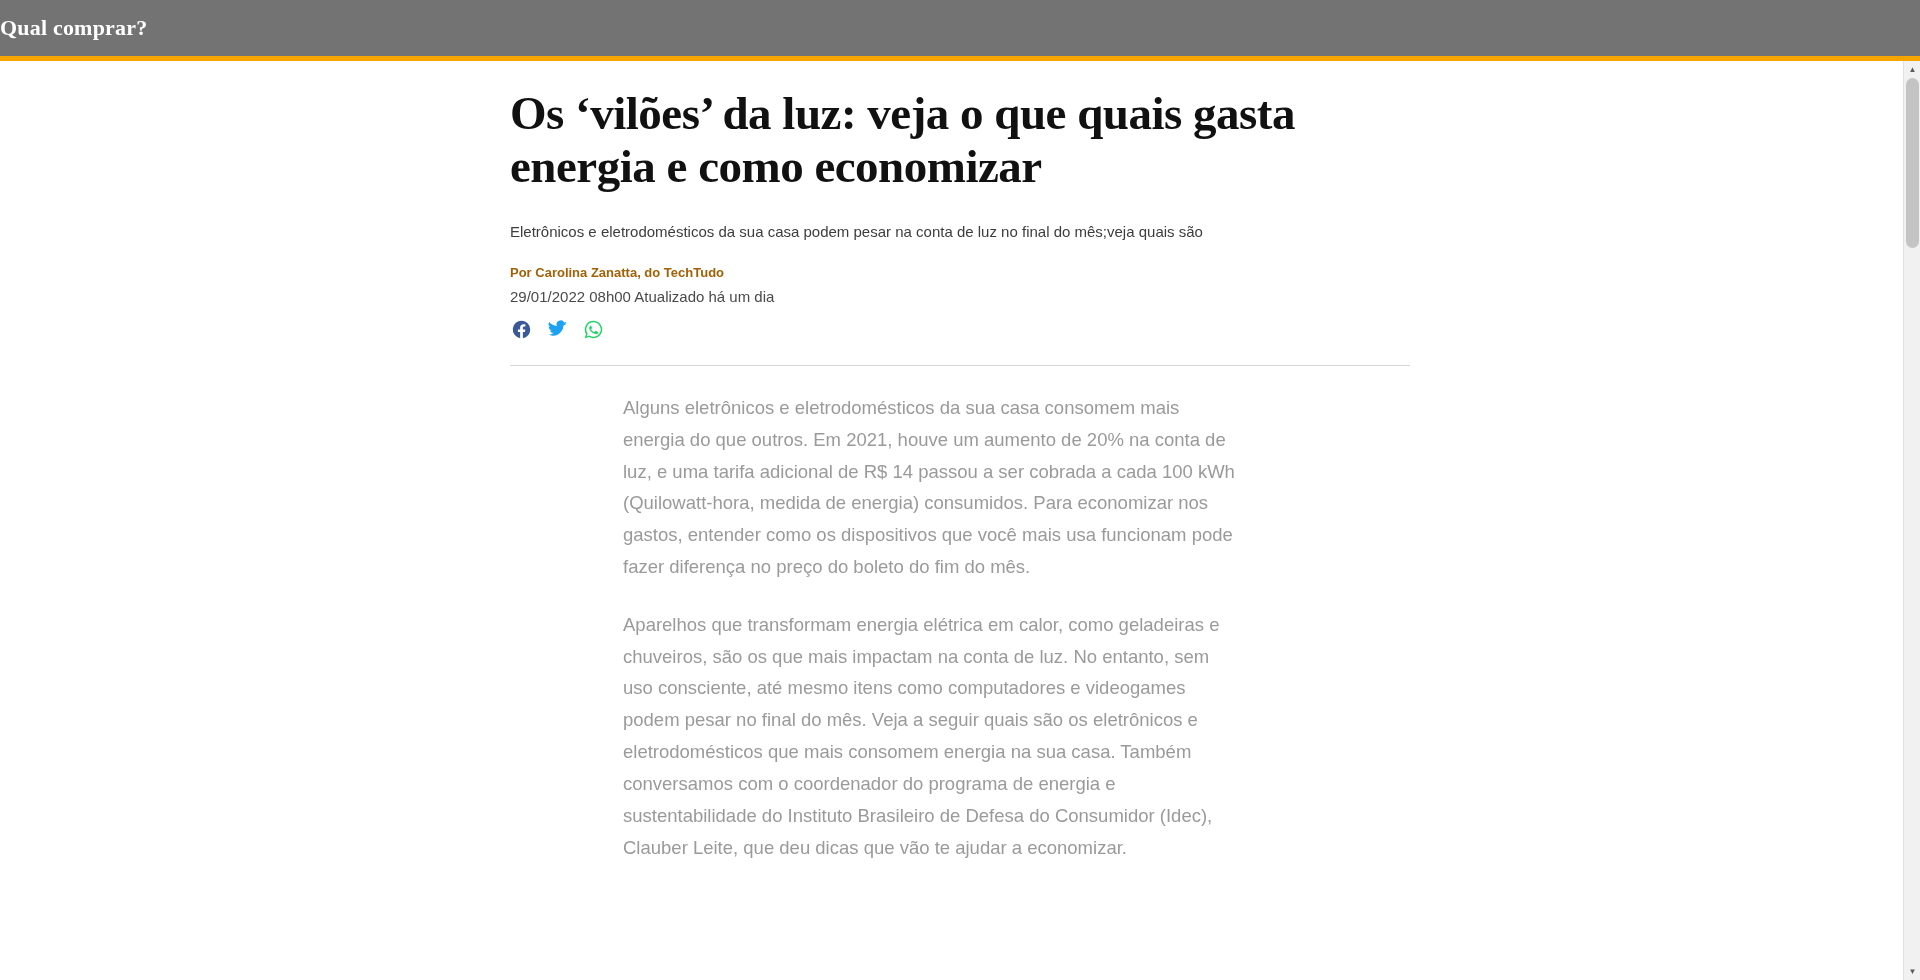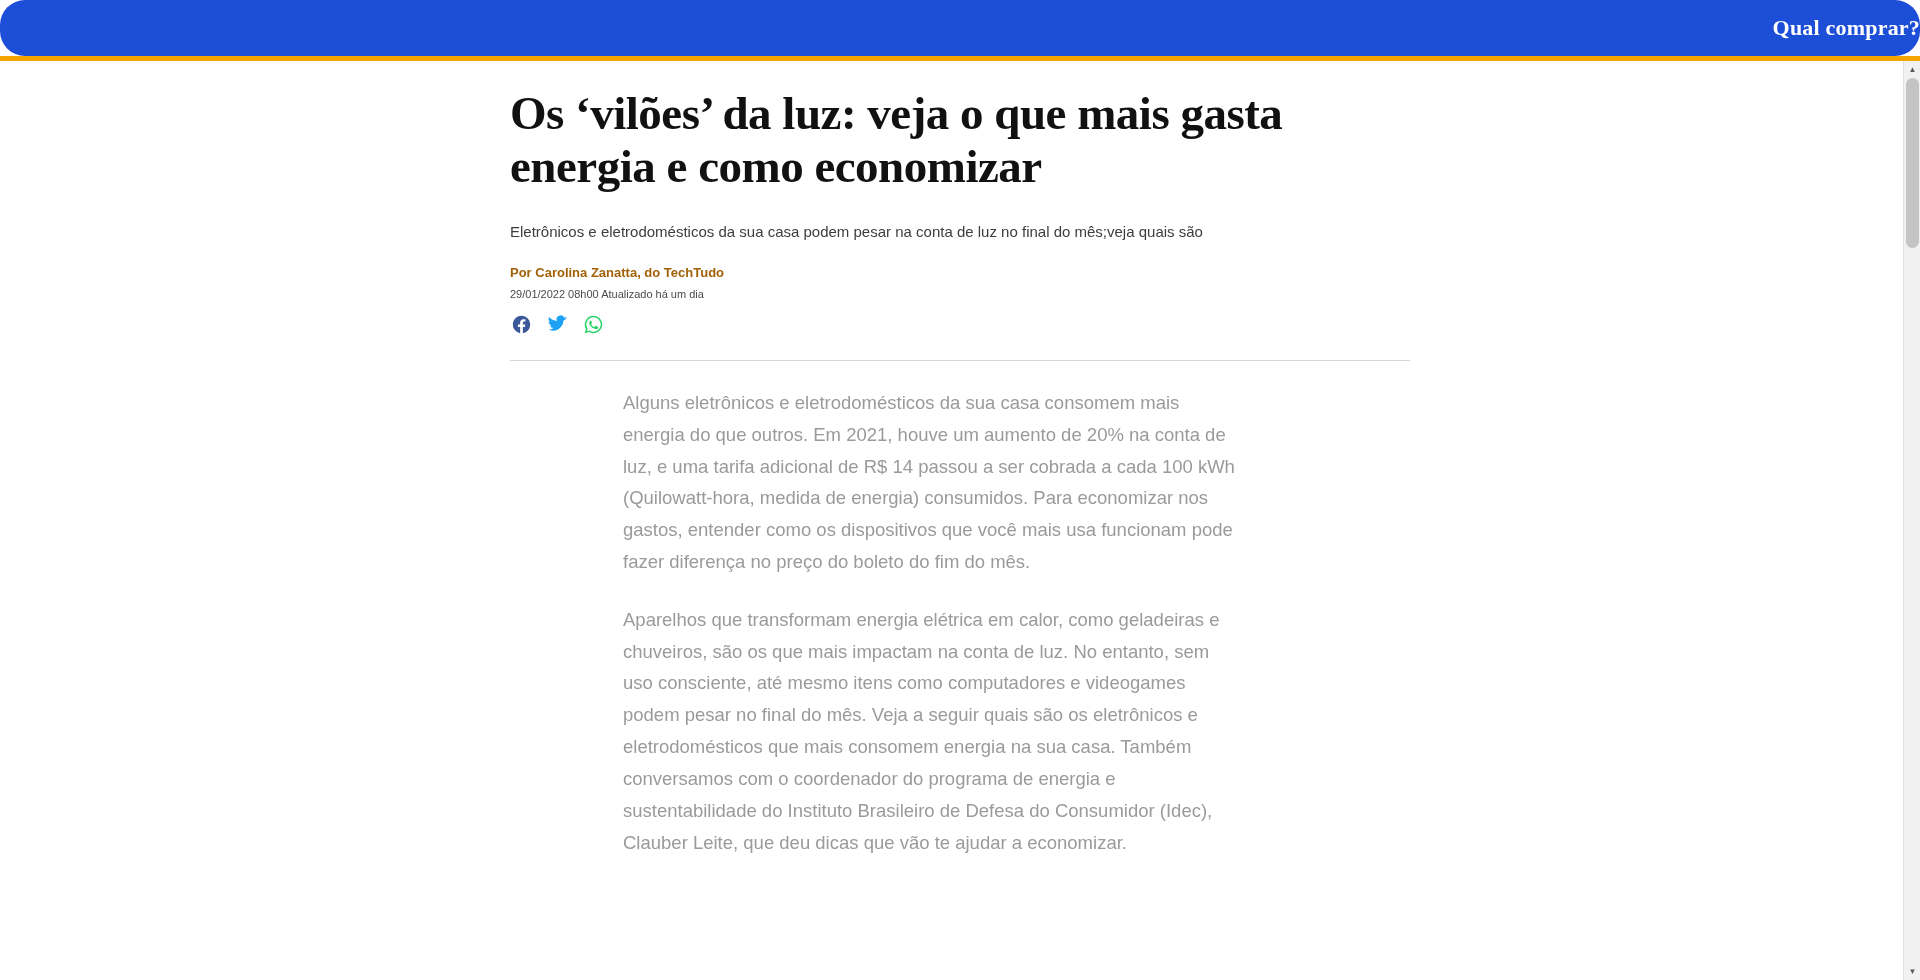--- a/index.html
+++ b/index.html
@@ -15,25 +15,24 @@
     position: relative;
   }
 
   
   .topbar {
     position: absolute;
     top: 0;
     left: 0;
     width: 1920px;
     height: 56px;
-    background: #1d4ed8;
+    background: #737373;
     display: flex;
     align-items: center;
-    justify-content: flex-end;
-    border-radius: 25px;
+    justify-content: flex-start;
   }
   .topbar-title {
     color: #ffffff;
     font-size: 22px;
     font-weight: bold;
     letter-spacing: 0.2px;
     font-family: "Liberation Serif", serif;
   }
   .accent-rule {
     position: absolute;
@@ -81,21 +80,21 @@
   }
 
   .byline {
     font-size: 13px;
     font-weight: bold;
     color: #a16207;
     margin: 0 0 8px 0;
   }
 
   .timestamp {
-    font-size: 11px;
+    font-size: 15px;
     color: #4a4a4a;
     margin: 0 0 14px 0;
   }
 
   .share-row {
     display: flex;
     align-items: center;
     gap: 14px;
     margin-bottom: 24px;
   }
@@ -163,21 +162,21 @@
 <body>
 
 <div class="topbar">
   <div class="topbar-title">Qual comprar?</div>
 </div>
 <div class="accent-rule"></div>
 
 <div class="page">
   <div class="article">
 
-    <h1 class="headline">Os ‘vilões’ da luz: veja o que mais gasta energia e como economizar</h1>
+    <h1 class="headline">Os ‘vilões’ da luz: veja o que quais gasta energia e como economizar</h1>
 
     <p class="subhead">Eletrônicos e eletrodomésticos da sua casa podem pesar na conta de luz no final do mês;veja quais são</p>
 
     <p class="byline">Por Carolina Zanatta, do TechTudo</p>
 
     <p class="timestamp">29/01/2022 08h00 Atualizado há um dia</p>
 
     <div class="share-row">
       <span class="share-icon">
         <svg width="21" height="21" viewBox="0 0 24 24" aria-hidden="true">

